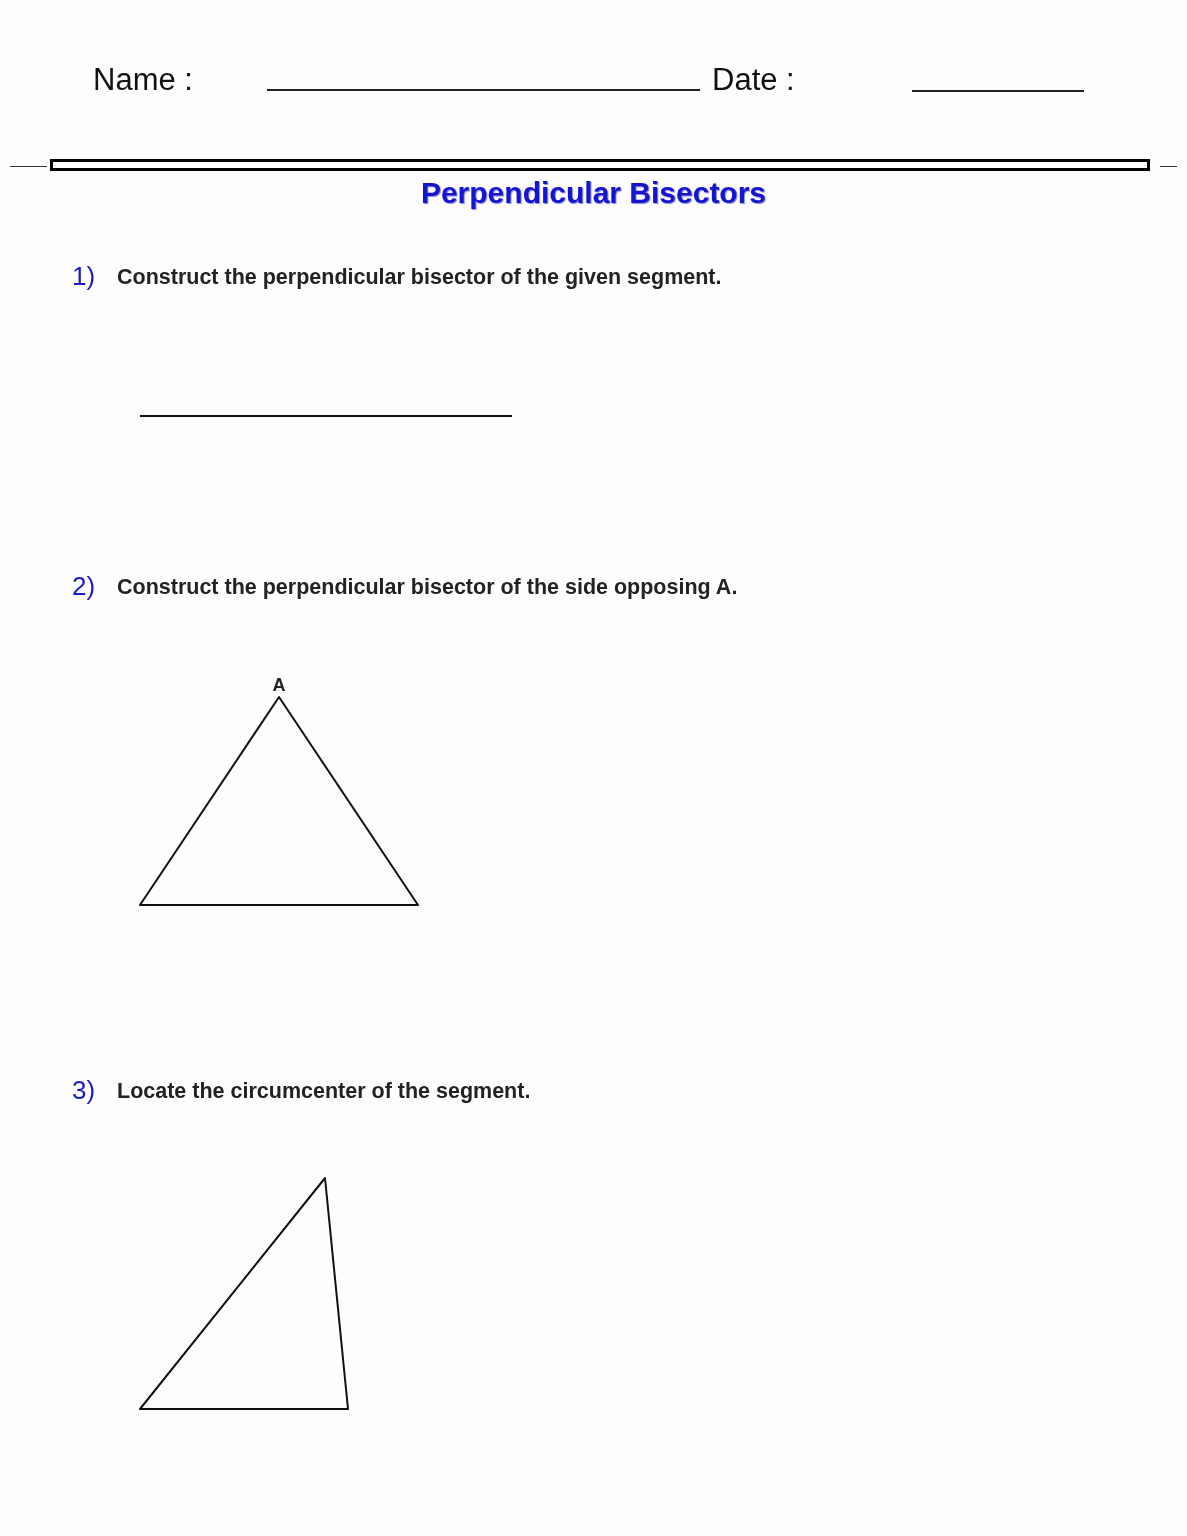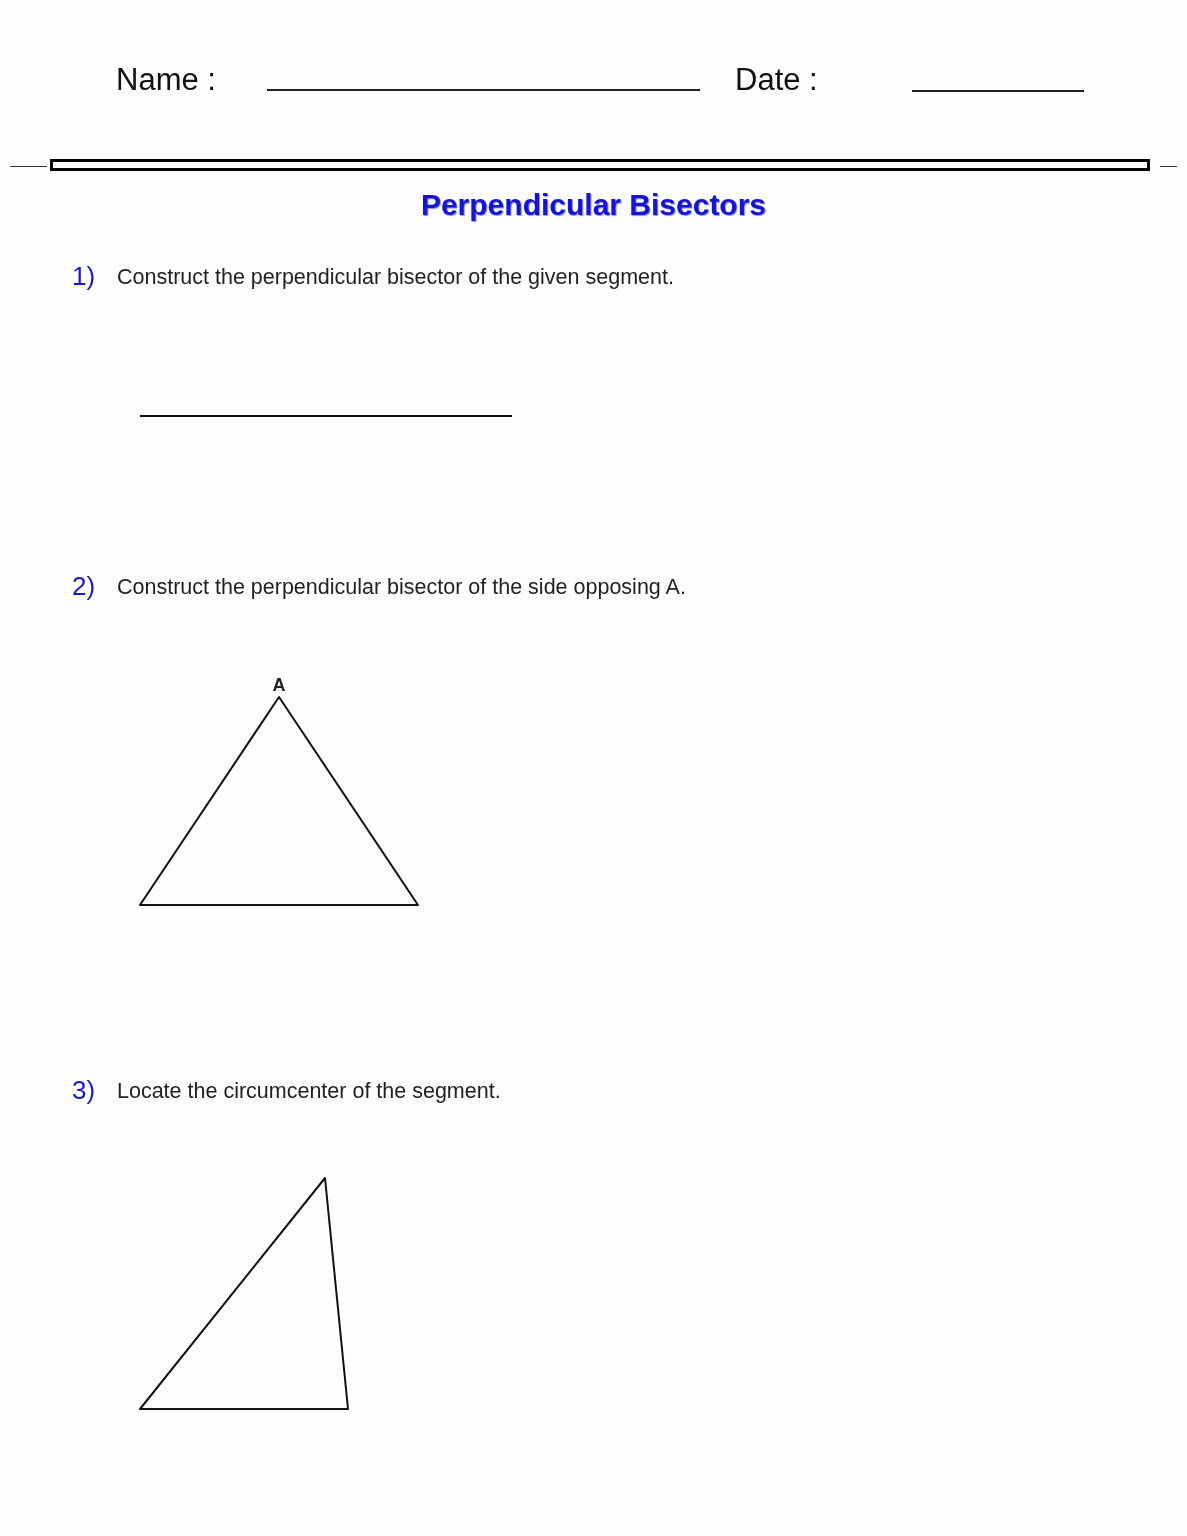--- a/index.html
+++ b/index.html
@@ -1,34 +1,34 @@
 <!DOCTYPE html>
 <html><head>
 <meta charset="utf-8">
 <style>
   html, body { margin: 0; padding: 0; }
   body {
     width: 1187px; height: 1536px; position: relative; overflow: hidden;
     background: #fdfdfd; font-family: "Liberation Sans", sans-serif; color: #1a1a1a;
   }
   .abs { position: absolute; }
-  .hdr-label { font-size: 31px; color: #111; margin-left: 23px; }
+  .hdr-label { font-size: 31px; color: #111; }
   .blank { position: absolute; border-bottom: 2px solid #222; height: 0; }
   .rule-box {
     position: absolute; left: 50px; top: 159px; width: 1094px; height: 6px;
     border: 3px solid #000; background: #fff;
   }
   .rule-tick { position: absolute; height: 0; border-top: 1px solid #333; }
   .title {
-    position: absolute; left: 0; width: 1187px; top: 188px; text-align: center;
+    position: absolute; left: 0; width: 1187px; top: 176px; text-align: center;
     font-size: 30px; font-weight: bold; color: #1515d0;
     text-shadow: 1px 1px 1px #8a8ad8;
   }
   .qnum { position: absolute; left: 72px; font-size: 26px; color: #1a1ac8; }
-  .qtext { position: absolute; left: 117px; font-size: 21.5px; font-weight: normal; color: #222; }
+  .qtext { position: absolute; left: 117px; font-size: 21.5px; font-weight: bold; color: #222; }
   svg { position: absolute; left: 0; top: 0; }
 </style>
 </head>
 <body>
 
 <div class="abs hdr-label" style="left:93px; top:62px;">Name :</div>
 <div class="blank" style="left:267px; top:89px; width:433px;"></div>
 <div class="abs hdr-label" style="left:712px; top:62px;">Date :</div>
 <div class="blank" style="left:912px; top:90px; width:172px;"></div>
 

